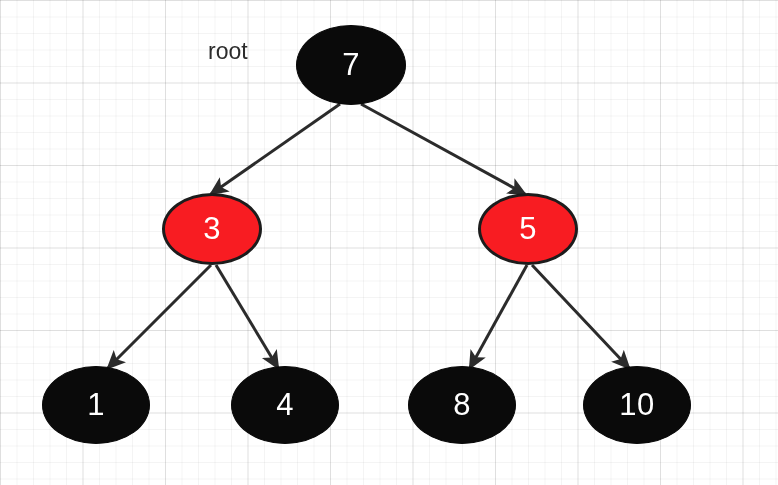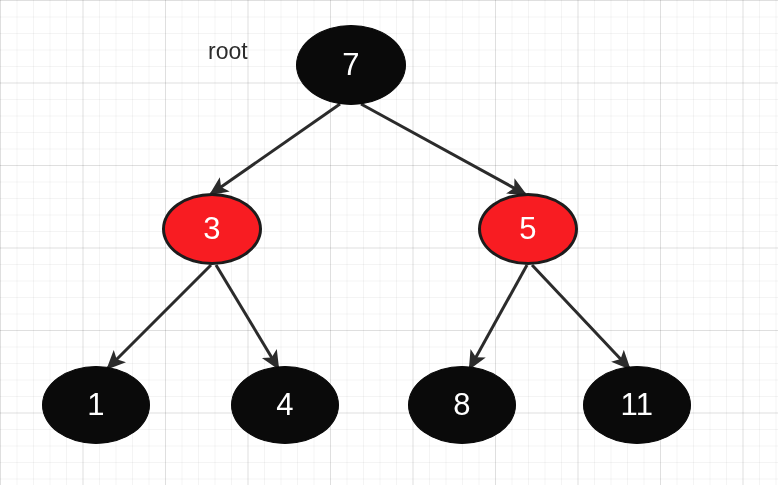--- a/index.html
+++ b/index.html
@@ -116,20 +116,20 @@
       <div class="tree-node node-black" style="left: 42px; top: 366px; width: 108px; height: 78px;">
         <span class="node-label-text">1</span>
       </div>
       <div class="tree-node node-black" style="left: 231px; top: 366px; width: 108px; height: 78px;">
         <span class="node-label-text">4</span>
       </div>
       <div class="tree-node node-black" style="left: 408px; top: 366px; width: 108px; height: 78px;">
         <span class="node-label-text">8</span>
       </div>
       <div class="tree-node node-black" style="left: 583px; top: 366px; width: 108px; height: 78px;">
-        <span class="node-label-text">11</span>
+        <span class="node-label-text">10</span>
       </div>
     </div>
 
   <div id="root-label">root</div>
 
 
 </div>
 
 </body></html>

